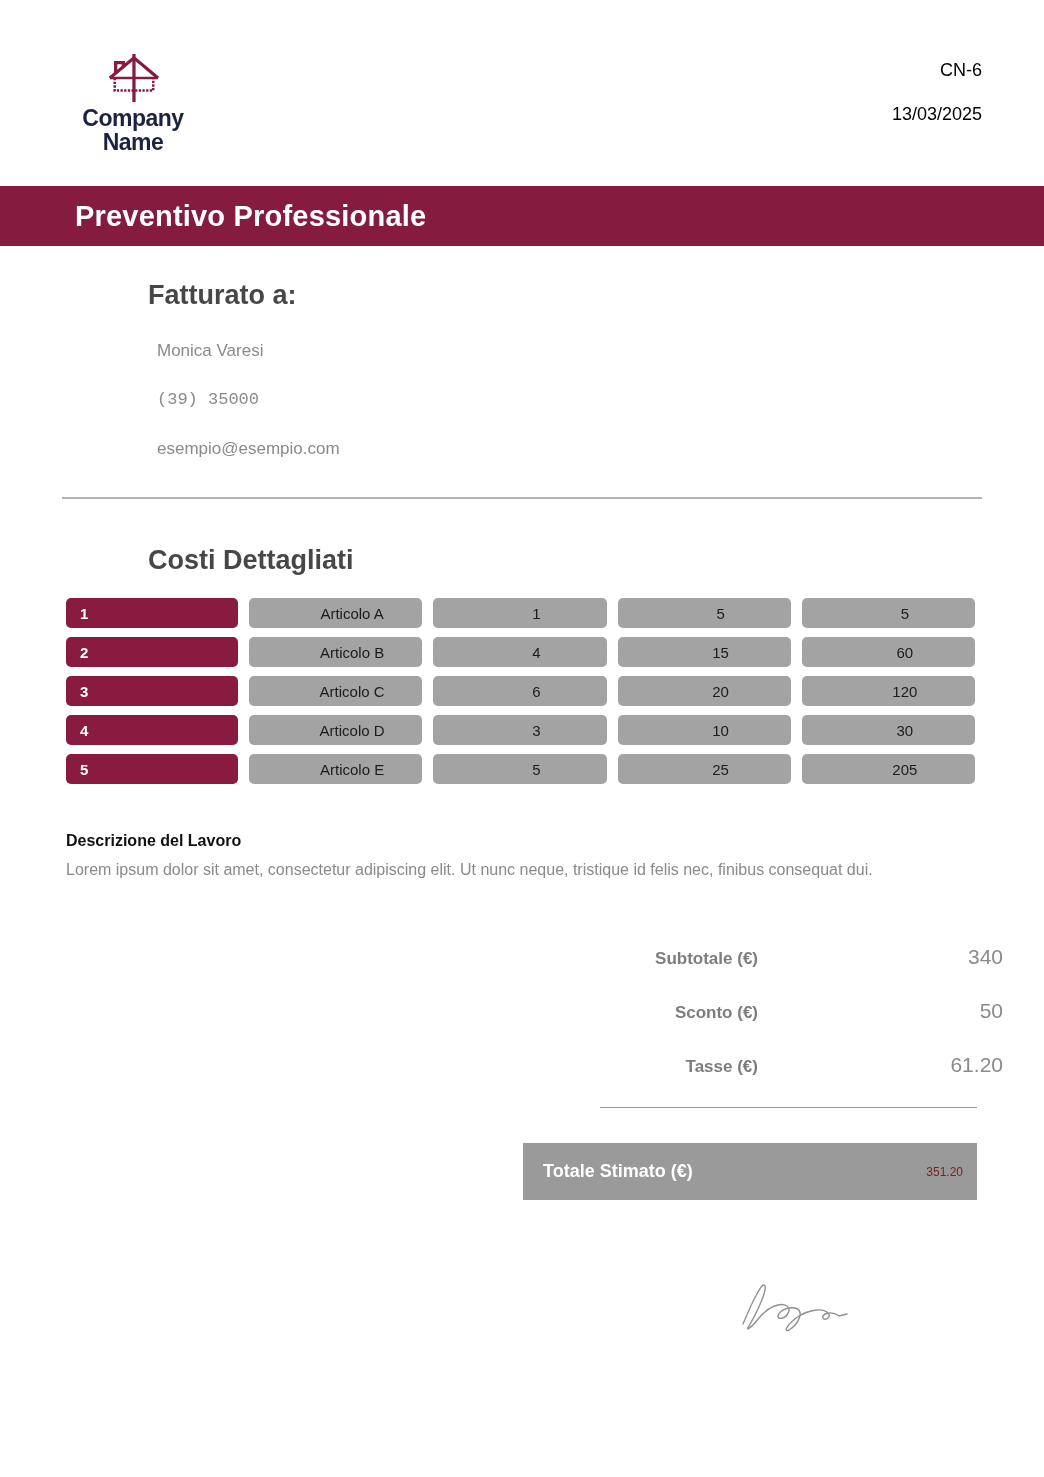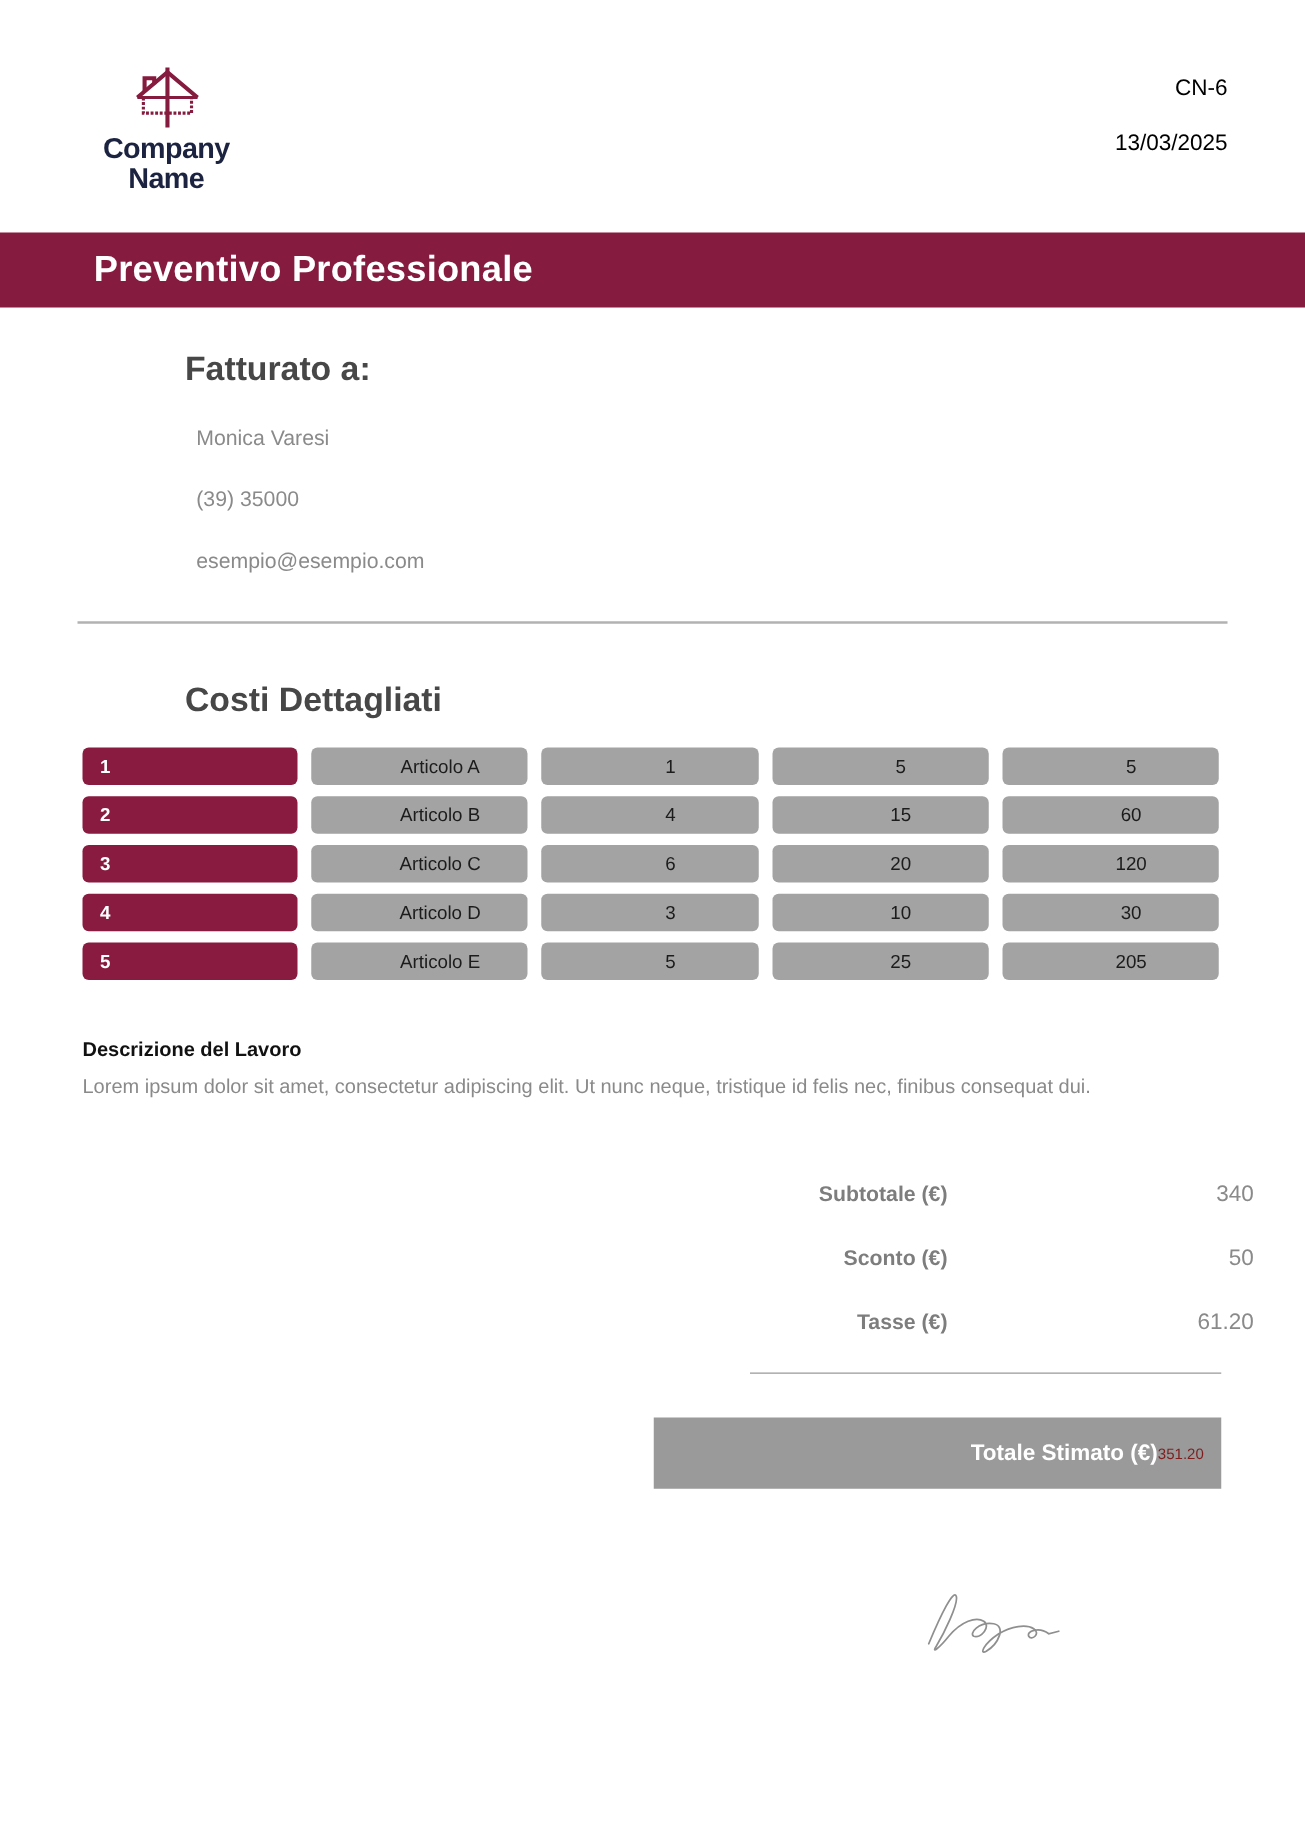--- a/index.html
+++ b/index.html
@@ -61,21 +61,21 @@
     margin-bottom: 28px;
   }
   .billto p {
     color: #8a8a8a;
     font-size: 17px;
     line-height: 24px;
     margin-left: 9px;
   }
   .billto .name    { margin-bottom: 25px; }
   .billto .address { margin-bottom: 17px; }
-  .billto .phone   { margin-bottom: 25px; }
+  .billto .phone   { margin-bottom: 25px; font-family: Liberation Mono, monospace; }
 
   .divider {
     margin: 36px 62px 0 62px;
     border-top: 2px solid #b2b2b2;
   }
 
   
   .costs-heading {
     margin: 46px 0 0 148px;
     font-size: 27px;
@@ -131,37 +131,37 @@
     margin-bottom: 30px;
   }
   .totals-row .t-label {
     font-size: 17px;
     font-weight: bold;
     color: #7d7d7d;
   }
   .totals-row .t-value {
     width: 245px;
     text-align: right;
-    font-size: 18px;
+    font-size: 21px;
     color: #8a8a8a;
   }
   .totals-divider {
     width: 377px;
     margin: 0 67px 0 auto;
     border-top: 1px solid #999999;
   }
   .total-bar {
     width: 454px;
     height: 57px;
     margin: 35px 67px 0 auto;
     background: #9a9a9a;
     display: flex;
-    justify-content: flex-end;
+    justify-content: space-between;
     align-items: center;
-    padding: 0 14px 0 42px;
+    padding: 0 14px 0 20px;
   }
   .total-bar .tb-label {
     color: #ffffff;
     font-size: 18px;
     font-weight: bold;
   }
   .total-bar .tb-value {
     color: #7f1d1d;
     font-size: 12px;
   }

